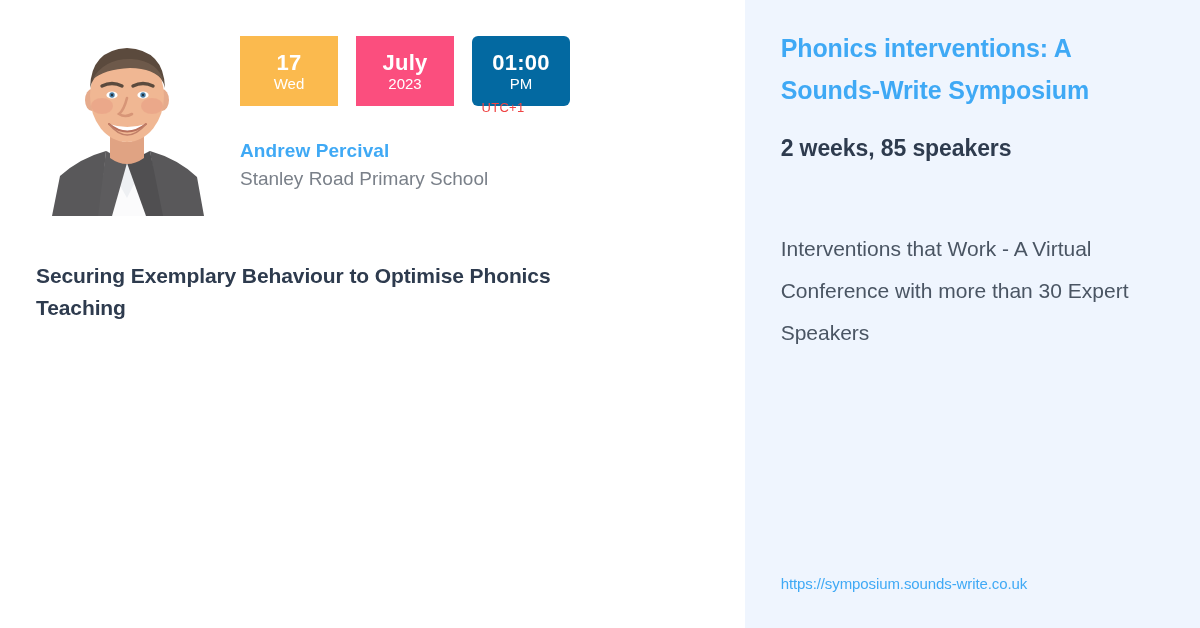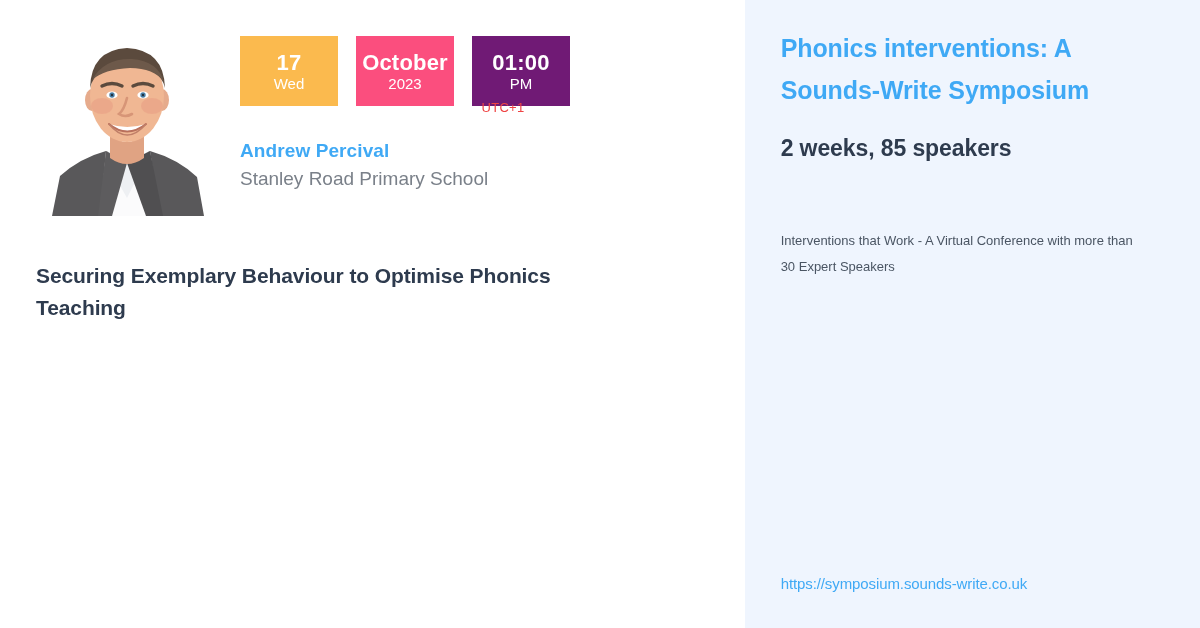--- a/index.html
+++ b/index.html
@@ -77,21 +77,21 @@
     font-weight: bold;
     letter-spacing: 0.2px;
   }
   .badge .b-bottom {
     font-size: 15px;
     font-weight: normal;
     margin-top: 2px;
   }
   .badge-day  { background: #FBBA4E; }
   .badge-month{ background: #FB4E7E; }
-  .badge-time { background: #701a75; }
+  .badge-time { background: #0369a1; border-radius: 6px; }
 
   .tz {
     position: absolute;
     left: 0;
     top: 70px;
     width: 100%;
     text-align: right;
     padding-right: 18px;
     box-sizing: border-box;
     font-size: 13px;
@@ -149,21 +149,21 @@
   }
   .event-subtitle {
     margin-top: 24px;
     font-size: 23px;
     font-weight: bold;
     color: #2E3B4E;
     letter-spacing: -0.1px;
   }
   .event-desc {
     margin-top: 66px;
-    font-size: 13px;
+    font-size: 21px;
     color: #4a5563;
     line-height: 2.0;
     max-width: 360px;
   }
   .event-url {
     position: absolute;
     left: 36px;
     bottom: 36px;
     font-size: 15px;
     color: #3FA9F5;
@@ -224,21 +224,21 @@
       </div>
 
       <div class="speaker-meta">
 
         <div class="badges">
           <div class="badge badge-day">
             <span class="b-top">17</span>
             <span class="b-bottom">Wed</span>
           </div>
           <div class="badge badge-month">
-            <span class="b-top">October</span>
+            <span class="b-top">July</span>
             <span class="b-bottom">2023</span>
           </div>
           <div class="badge badge-time">
             <span class="b-top">01:00</span>
             <span class="b-bottom">PM</span>
           </div>
         </div>
 
         <div class="tz">
           <span class="tz-inner">UTC+1</span>

